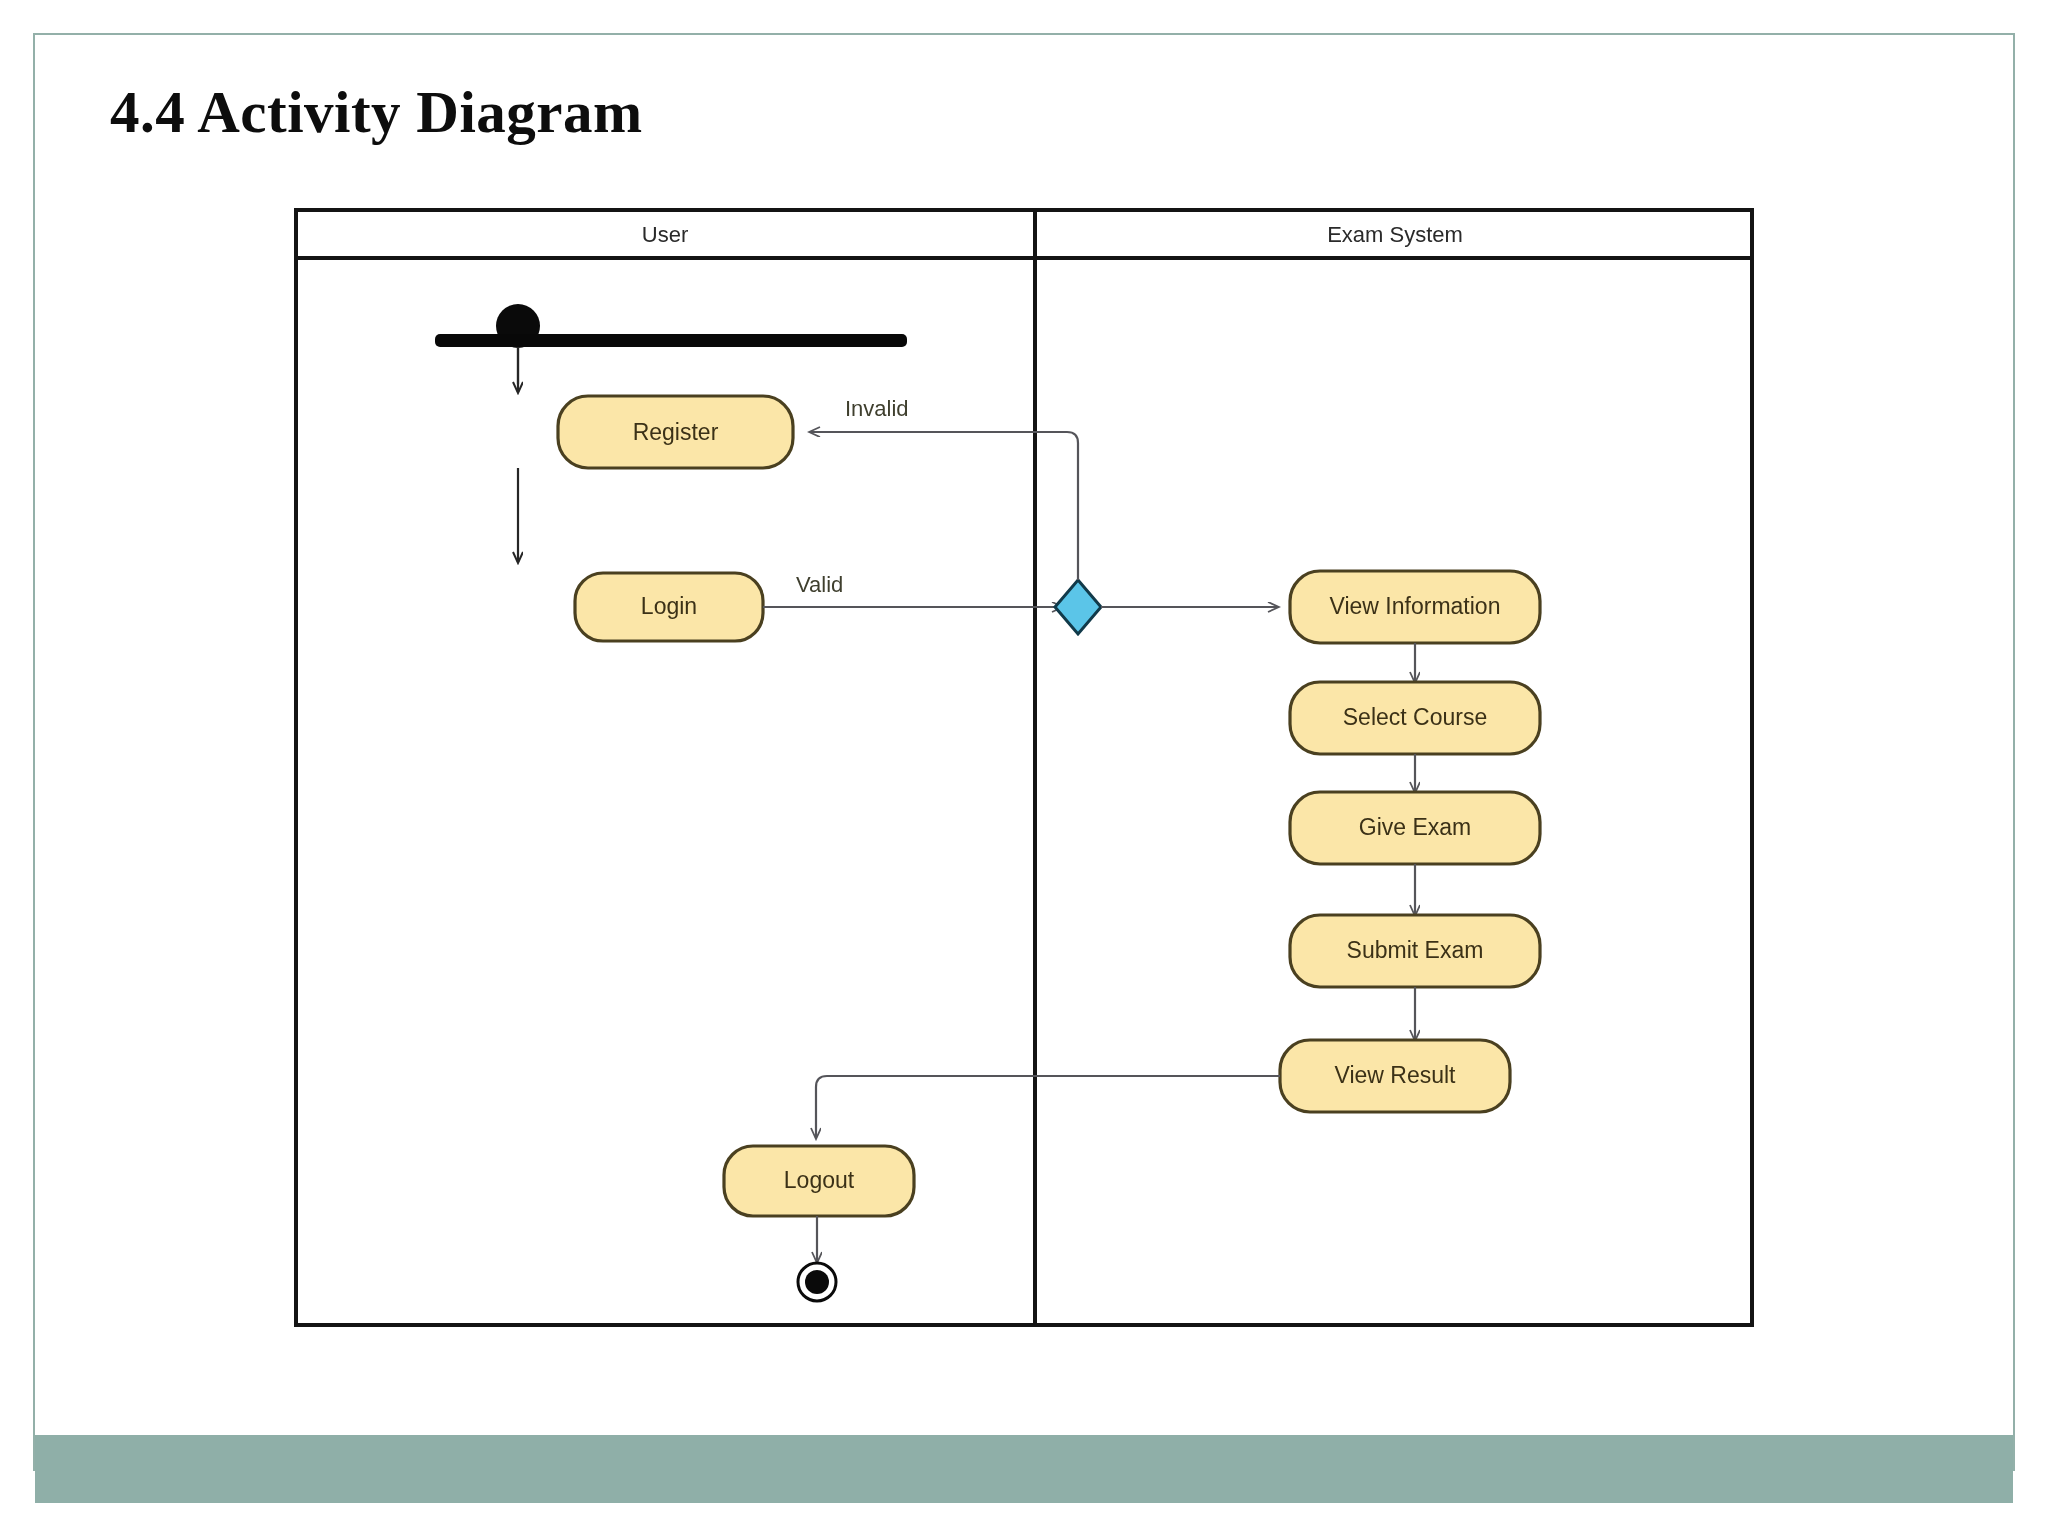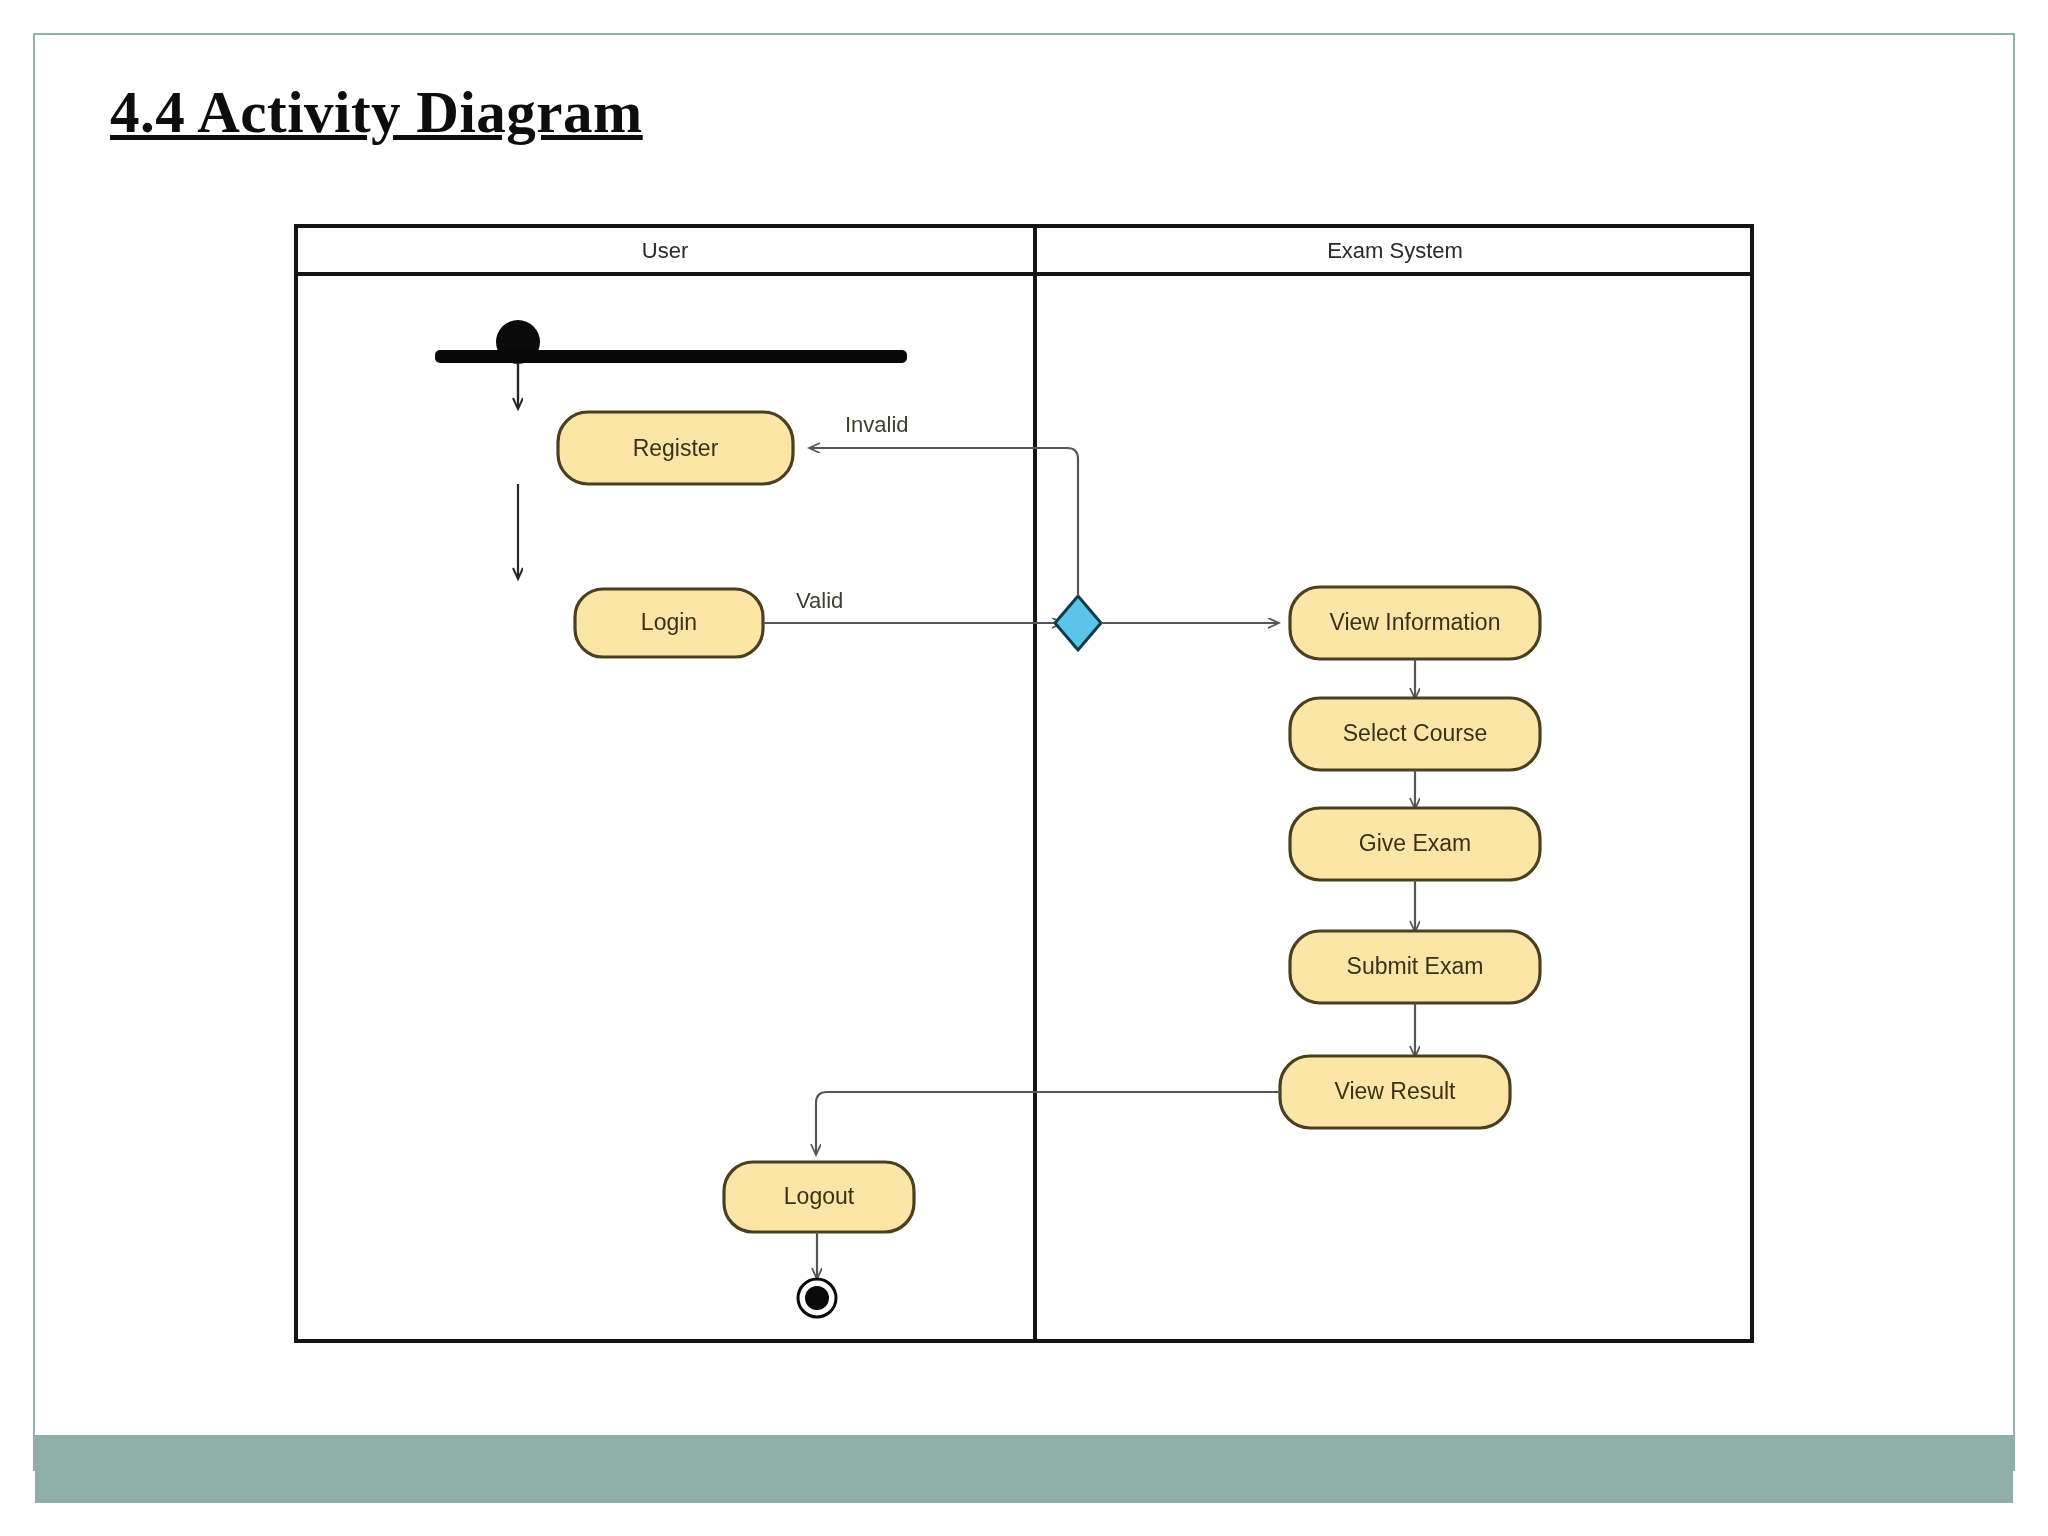--- a/index.html
+++ b/index.html
@@ -38,26 +38,25 @@
   #page-title {
     position: absolute;
     left: 110px;
     top: 78px;
     font-family: "Liberation Serif", serif;
     font-weight: bold;
     font-size: 59px;
     color: #0d0d0d;
     letter-spacing: 0.5px;
     white-space: nowrap;
-    text-decoration: underline;
   }
   #diagram-wrap {
     position: absolute;
     left: 290px;
-    top: 216px;
+    top: 200px;
     width: 1470px;
     height: 1140px;
   }
   svg#activity-diagram {
     display: block;
     width: 1470px;
     height: 1140px;
   }
   .lane-title {
     font-family: "Liberation Sans", sans-serif;

